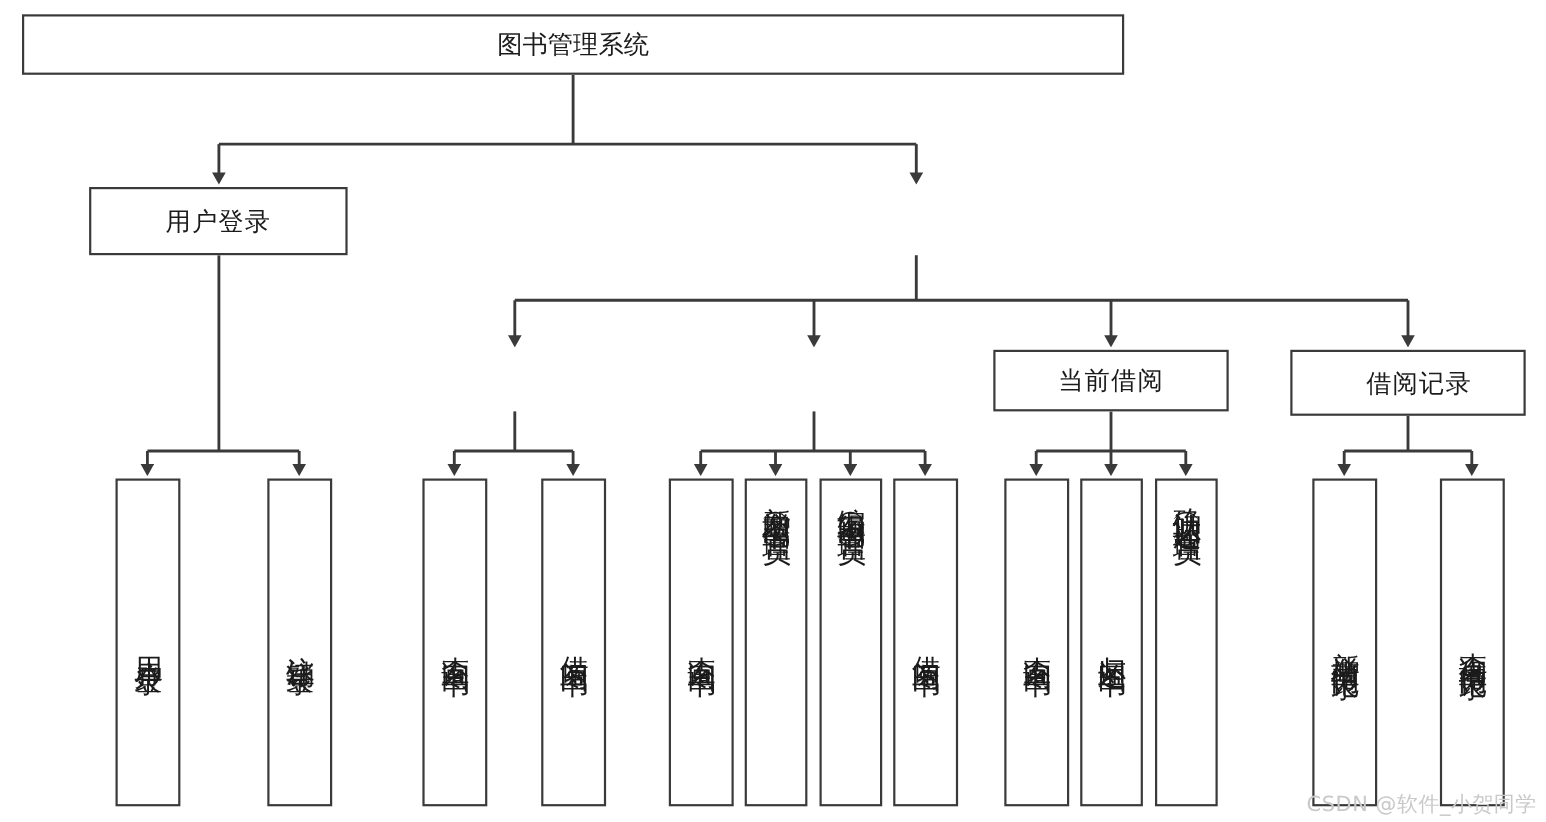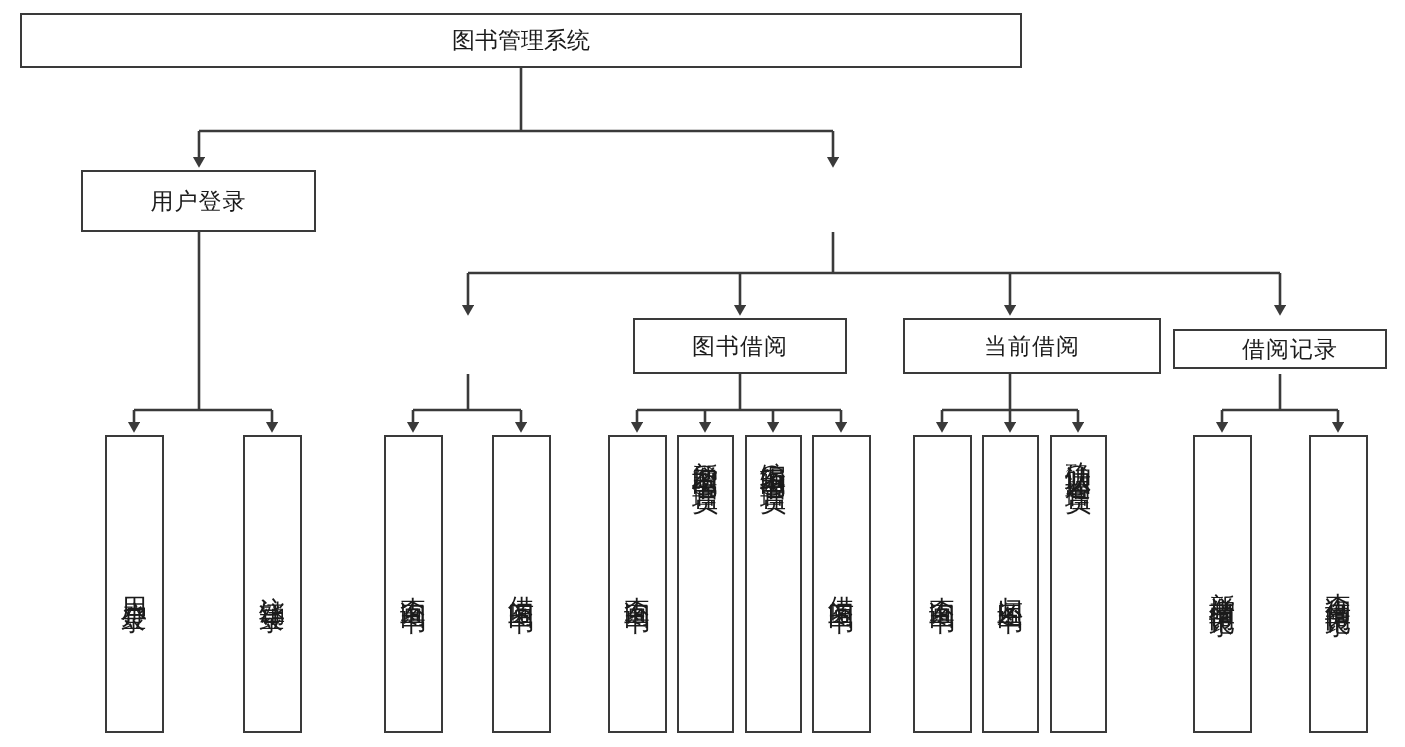--- a/index.html
+++ b/index.html
@@ -108,27 +108,24 @@
   </svg>
 
   <div class="node root" style="left:20px;top:13px;width:1002px;height:55px;">
     <span>图书管理系统</span>
   </div>
 
   <div class="node h" style="left:81px;top:170px;width:235px;height:62px;">
     <span>用户登录</span>
   </div>
 
-  <div class="node h" style="left:633px;top:318px;width:214px;height:56px;">
-    <span>图书借阅</span>
-  </div>
-  <div class="node h" style="left:903px;top:318px;width:258px;height:56px;font-family:Liberation Mono, monospace;">
+  <div class="node h" style="left:903px;top:318px;width:214px;height:56px;font-family:Liberation Mono, monospace;">
     <span>当前借阅</span>
   </div>
-  <div class="node h" style="left:1173px;top:329px;width:214px;height:40px;padding-left:20px;">
+  <div class="node h" style="left:1173px;top:318px;width:214px;height:60px;padding-left:20px;">
     <span>借阅记录</span>
   </div>
 
   <div class="node leaf" style="left:105px;top:435px;width:59px;height:298px;">
     <div class="leafinner">
       <span class="vtext">用户登录</span>
     </div>
   </div>
   <div class="node leaf" style="left:243px;top:435px;width:59px;height:298px;">
     <div class="leafinner">
@@ -188,13 +185,14 @@
     <div class="leafinner">
       <span class="vtext">新增借阅记录</span>
     </div>
   </div>
   <div class="node leaf" style="left:1309px;top:435px;width:59px;height:298px;">
     <div class="leafinner">
       <span class="vtext">查询借阅记录</span>
     </div>
   </div>
 
+  <div class="watermark">CSDN @软件_小贺同学</div>
 </div>
 
 </body></html>

